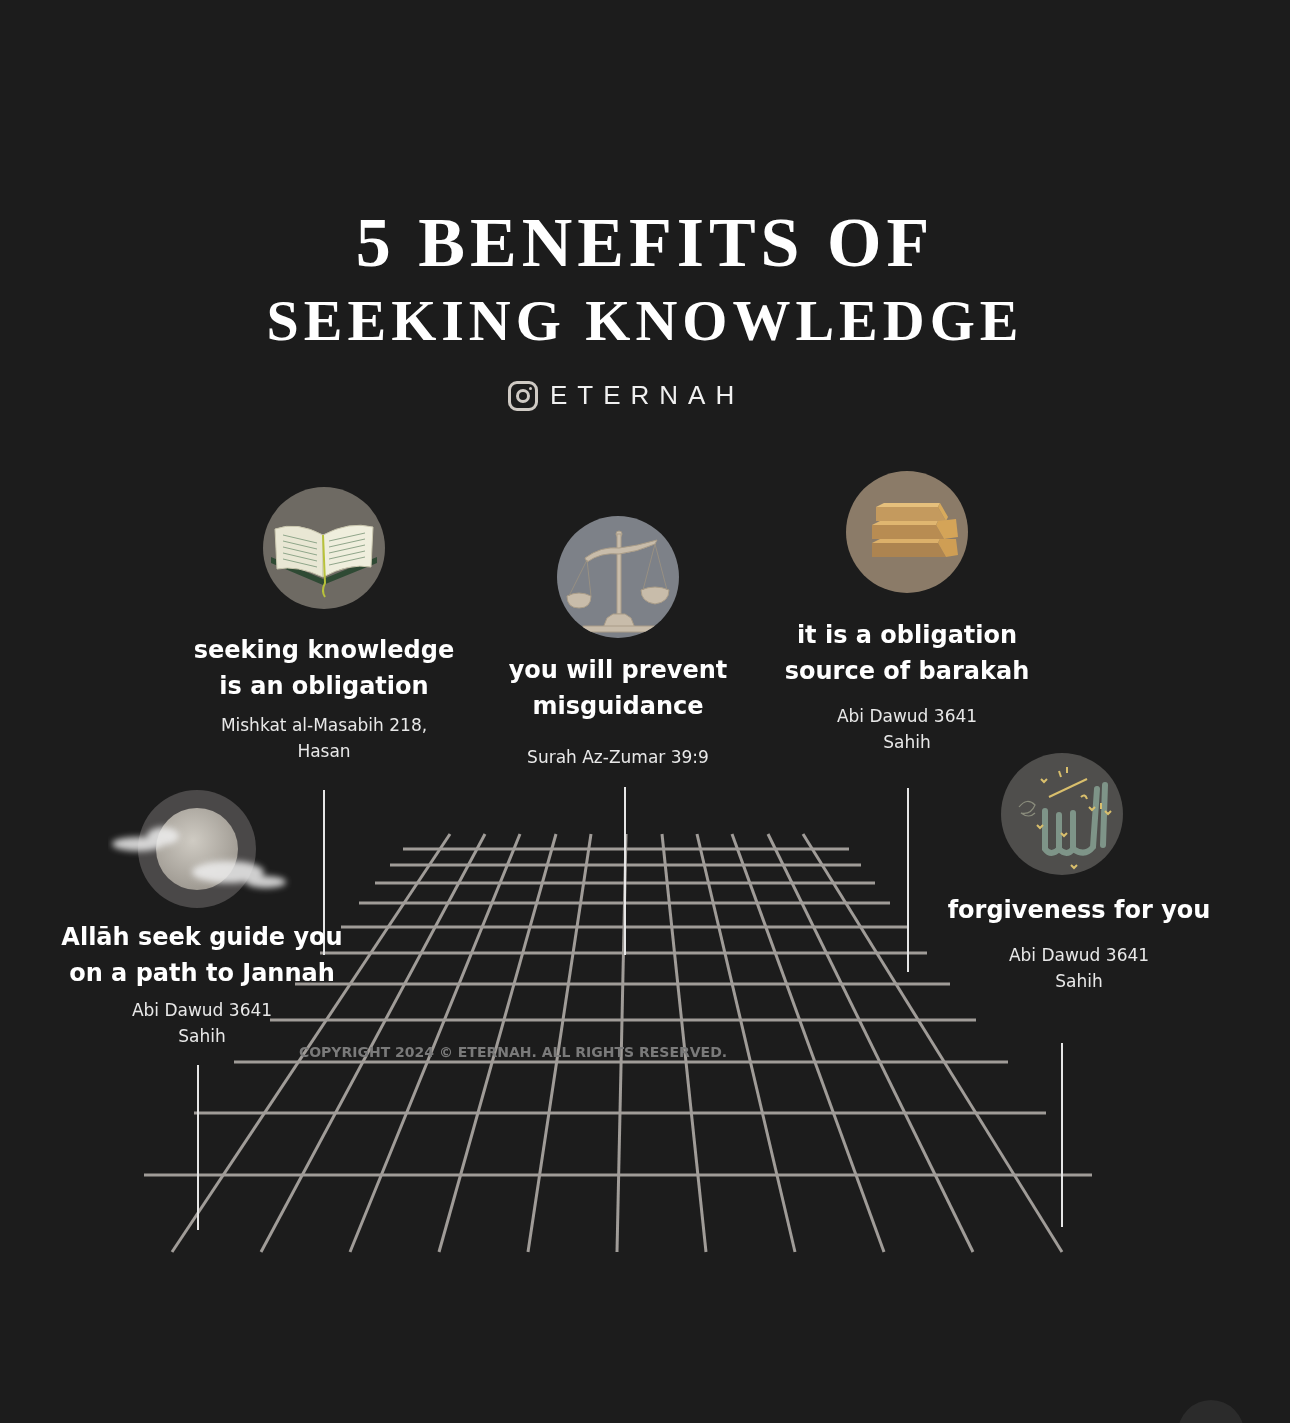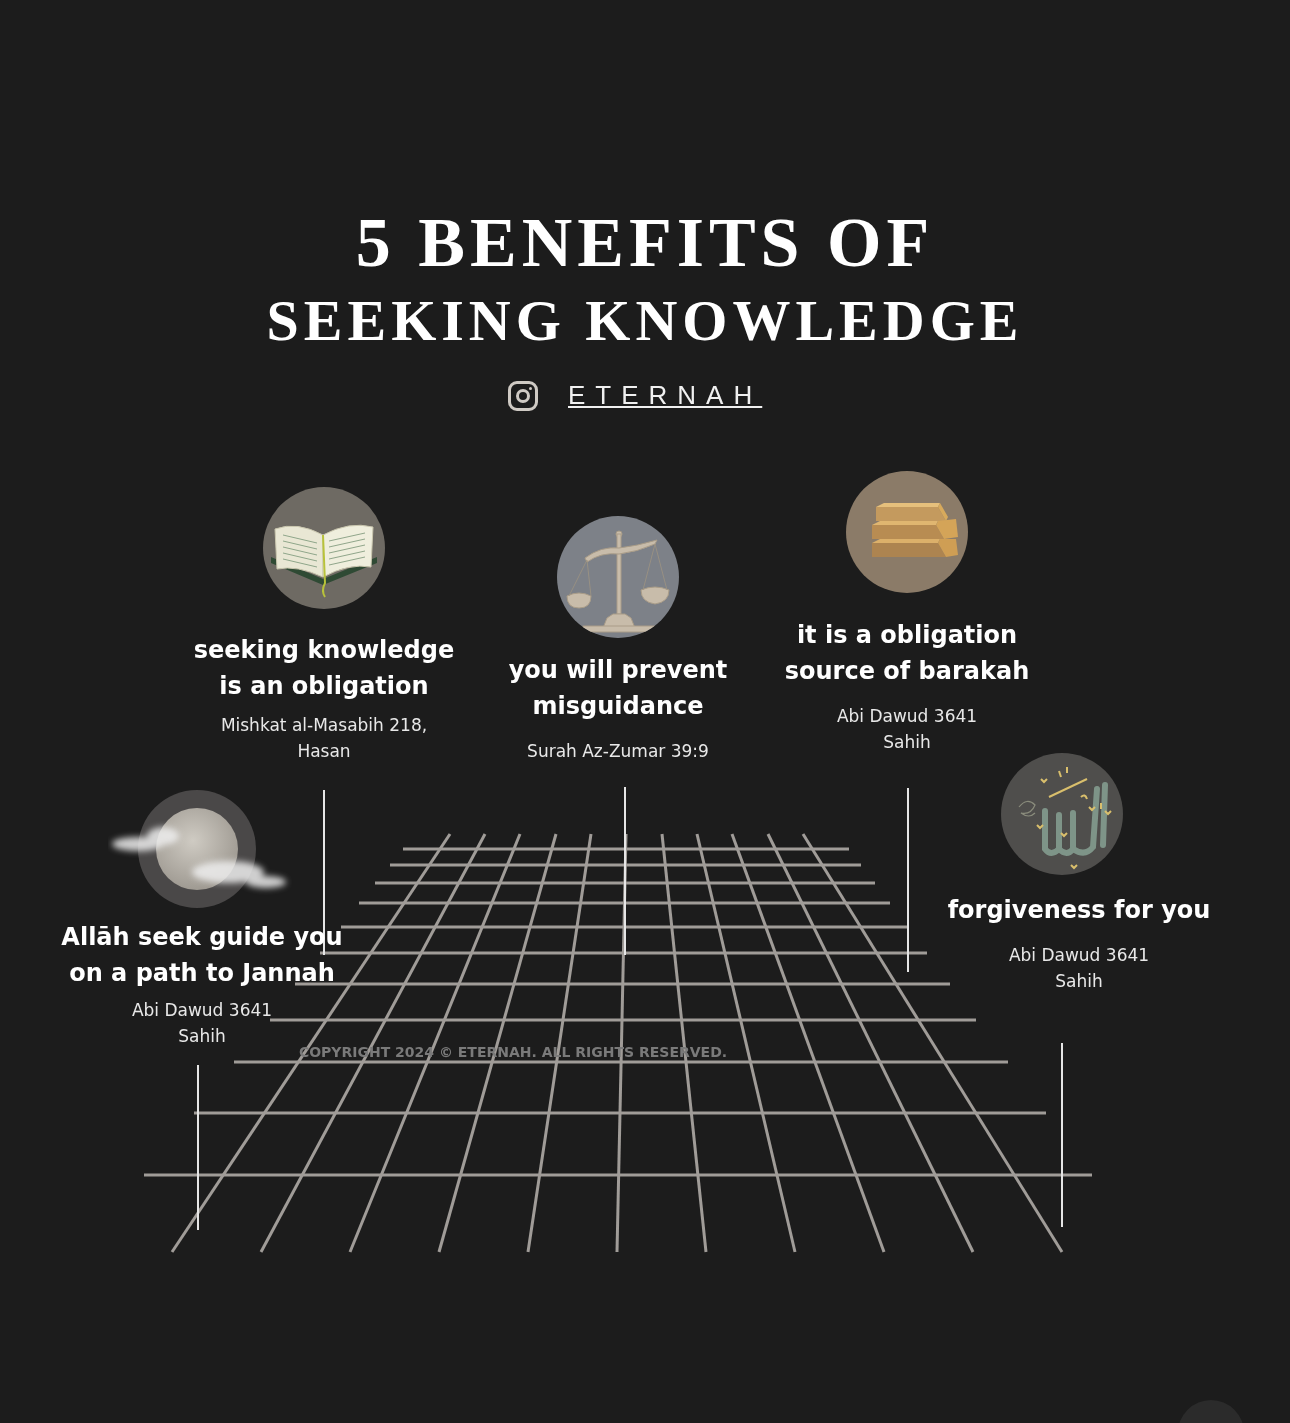--- a/index.html
+++ b/index.html
@@ -4,21 +4,21 @@
 <style>
   html, body { margin: 0; padding: 0; background: #1c1c1c; }
   body { width: 1290px; height: 1423px; position: relative; overflow: hidden; font-family: "DejaVu Sans", sans-serif; }
   .title { position: absolute; left: 0; width: 1290px; text-align: center; color: #ffffff; font-family: "Liberation Serif", "DejaVu Serif", serif; font-weight: bold; letter-spacing: 5px; }
   .title.l1 { top: 203px; font-size: 70px; }
   .title.l2 { top: 287px; font-size: 58px; }
   .brand { position: absolute; top: 380px; left: 508px; display: flex; align-items: center; }
   .brand .ig { width: 30px; height: 30px; border: 3px solid #cfcac4; border-radius: 9px; position: relative; box-sizing: border-box; }
   .brand .ig::before { content: ""; position: absolute; left: 5px; top: 5px; width: 14px; height: 14px; border: 3px solid #cfcac4; border-radius: 50%; box-sizing: border-box; }
   .brand .ig::after { content: ""; position: absolute; right: 3px; top: 3px; width: 3px; height: 3px; background: #cfcac4; border-radius: 50%; }
-  .brand .name { margin-left: 30px; color: #f0f0f0; font-family: "Liberation Sans", sans-serif; font-size: 26px; letter-spacing: 10px; text-decoration: underline; }
+  .brand .name { margin-left: 12px; color: #f0f0f0; font-family: "Liberation Sans", sans-serif; font-size: 26px; letter-spacing: 10px; }
   .circle { position: absolute; border-radius: 50%; overflow: hidden; }
   .benefit { position: absolute; text-align: center; }
   .benefit .head { color: #ffffff; font-family: "DejaVu Sans", sans-serif; font-weight: bold; font-size: 24px; line-height: 36px; white-space: nowrap; }
   .benefit .src { color: #e8e8e8; font-family: "DejaVu Sans", sans-serif; font-size: 17px; line-height: 26px; margin-top: 4px; white-space: nowrap; }
   .copyright { position: absolute; top: 1044px; left: 0; width: 1026px; text-align: center; color: #7a7a7a; font-family: "DejaVu Sans", sans-serif; font-weight: bold; font-size: 14px; z-index: 3; }
   svg.grid { position: absolute; left: 0; top: 0; z-index: 1; }
   .z2 { z-index: 2; }
   .carousel-btn { position: absolute; left: 1178px; top: 1400px; width: 66px; height: 66px; border-radius: 50%; background: #2b2b2b; z-index: 4; }
 </style>
 </head>
@@ -109,21 +109,21 @@
       <line x1="30" y1="44" x2="12" y2="80"></line>
         <line x1="30" y1="44" x2="34" y2="80"></line>
       <line x1="98" y1="28" x2="86" y2="74"></line>
         <line x1="98" y1="28" x2="110" y2="74"></line>
     </g>
   </svg>
 </div>
 <div class="benefit z2" style="left:468px; top:652px; width:300px;">
   <div class="head">you will prevent</div>
   <div class="head">misguidance</div>
-  <div class="src" style="margin-top:14px;">Surah Az-Zumar 39:9</div>
+  <div class="src" style="margin-top:20px;">Surah Az-Zumar 39:9</div>
 </div>
 
 <div class="circle z2" style="left:846px; top:471px; width:122px; height:122px; background:#8b7b68;">
   <svg width="122" height="122" viewBox="0 0 122 122">
     <g>
       <polygon points="30,36 92,36 100,50 30,50" fill="#c49a5e"></polygon>
       <polygon points="30,36 38,32 94,32 92,36" fill="#e6c07c"></polygon>
       <polygon points="92,36 94,32 102,46 100,50" fill="#d8aa5c"></polygon>
       <polygon points="26,54 90,54 98,68 26,68" fill="#b88c52"></polygon>
       <polygon points="26,54 34,50 92,50 90,54" fill="#e0b670"></polygon>

